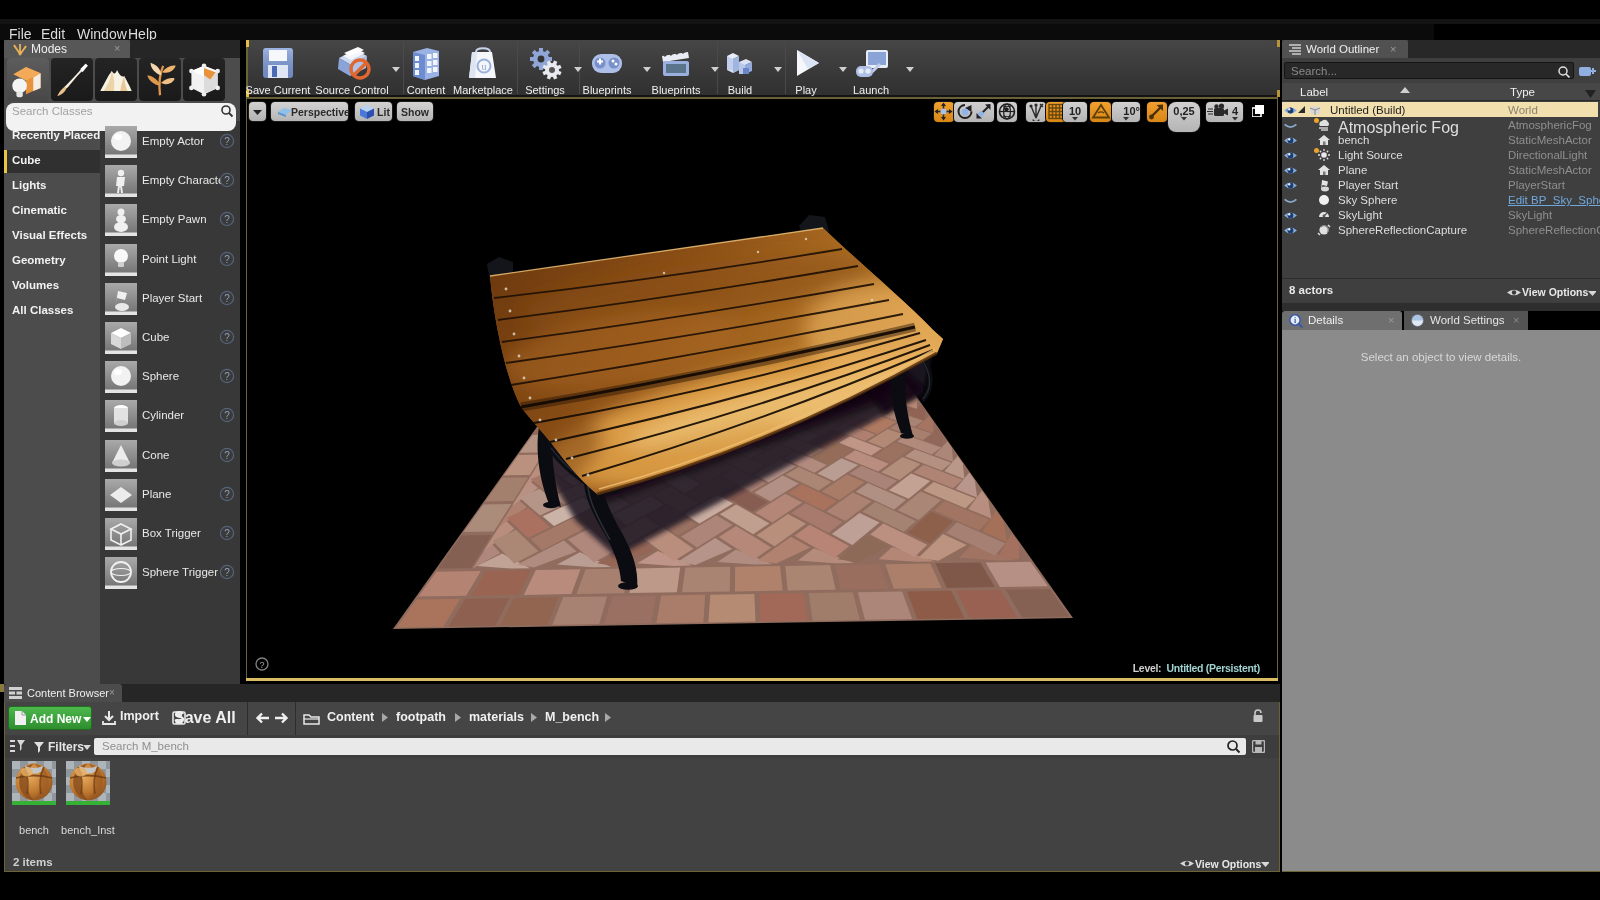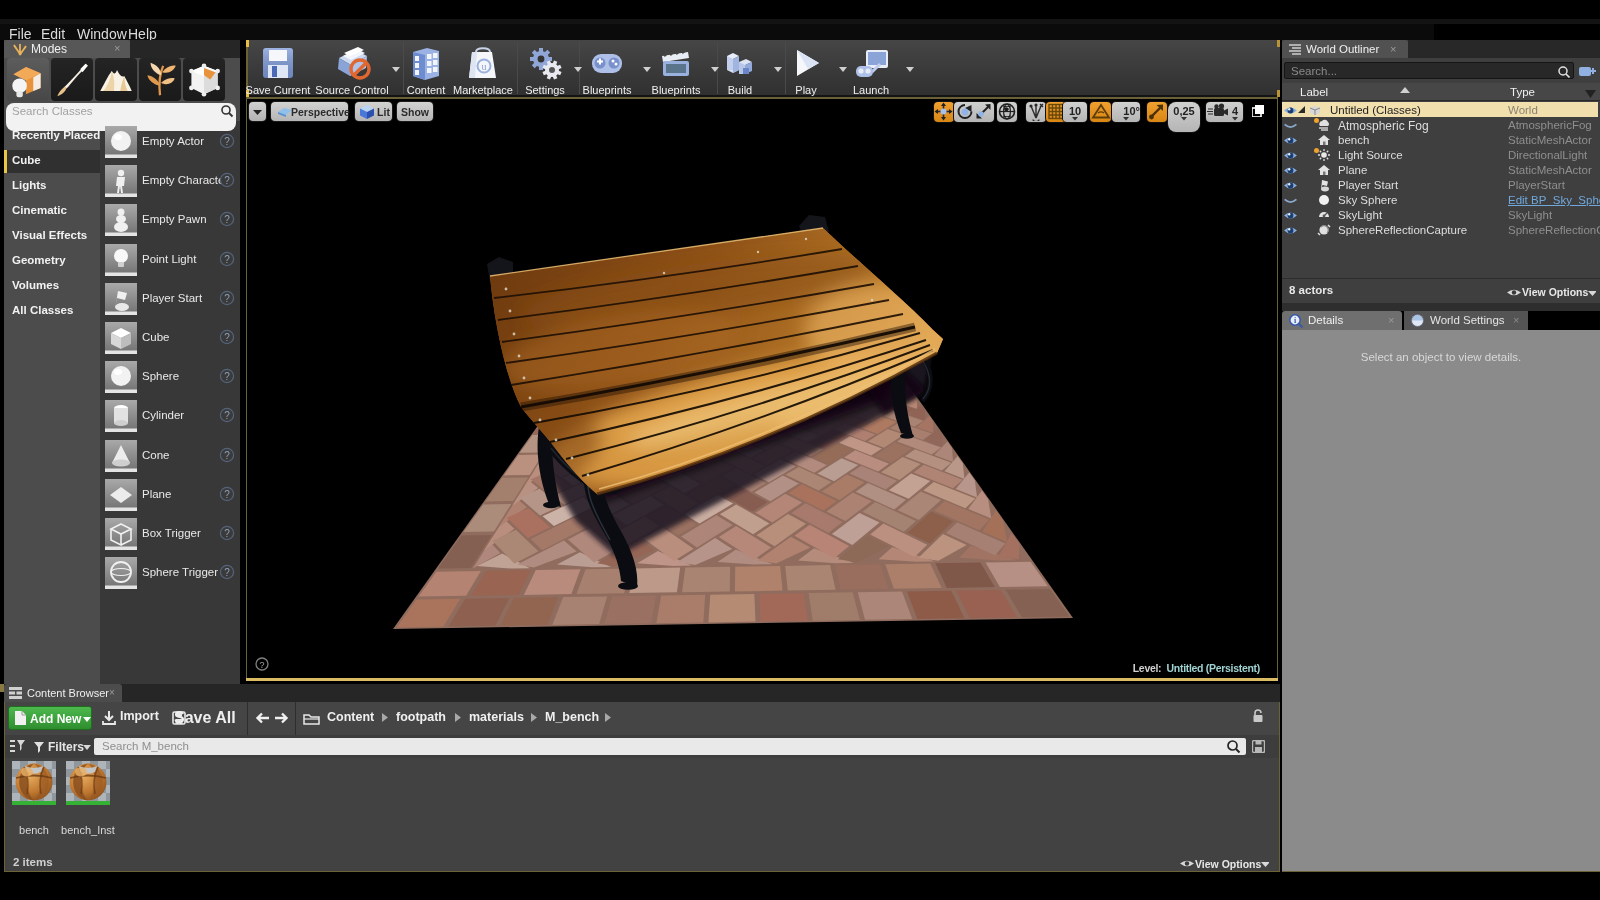--- a/index.html
+++ b/index.html
@@ -1014,31 +1014,31 @@
       <circle cx="7" cy="7" r="2.7" fill="#1c3c6e"></circle>
       <circle cx="5.8" cy="5.8" r="1.1" fill="#e8f2ff"></circle>
     </svg></div>
 <svg class="abs" width="10" height="10" style="left:1297px;top:105px">
     <path d="M8,1 L8,8 L1,8 Z" fill="#2a2a2a"></path>
   </svg>
 <svg class="abs" width="14" height="14" style="left:1308px;top:103px">
     <path d="M2,10 L7,12 L12,10 L12,5 L7,3 L2,5 Z" fill="#d8d8d8"></path>
     <path d="M2,5 L7,7 L12,5 M7,7 L7,12" stroke="#888" stroke-width="1" fill="none"></path>
   </svg>
-<span class="abs txt" style="left:1330px;top:104px;font-size:11.5px;color:#1f1f1f">Untitled (Classes)</span>
+<span class="abs txt" style="left:1330px;top:104px;font-size:11.5px;color:#1f1f1f">Untitled (Build)</span>
 <span class="abs txt" style="left:1508px;top:104px;font-size:11.5px;color:#8a8370">World</span>
 <div class="abs" style="left:1283px;top:118px"><svg width="15" height="15" viewBox="0 0 14 14">
       <path d="M1.5,6 Q7,11 12.5,6" fill="none" stroke="#8aa8cc" stroke-width="1.6"></path>
     </svg></div>
 <svg class="abs" width="14" height="14" style="left:1317px;top:118px">
     <path d="M3,8 a3,3 0 0 1 2,-5 a3.5,3.5 0 0 1 6,1 a2.5,2.5 0 0 1 0,4 Z" fill="#e0e0e0"></path>
     <path d="M2,10 h9 M4,12 h7" stroke="#cfcfcf" stroke-width="1.3"></path>
   </svg>
 <div class="abs" style="left:1314px;top:118px;width:5px;height:5px;border-radius:50%;background:#f0a22a"></div>
-<span class="abs txt" style="left:1338px;top:119px;font-size:12px;color:#dedede">Atmospheric Fog</span>
+<span class="abs txt" style="left:1338px;top:119px;font-size:16px;color:#dedede">Atmospheric Fog</span>
 <span class="abs txt" style="left:1508px;top:119px;font-size:11.5px;color:#8f8f8f">AtmosphericFog</span>
 <div class="abs" style="left:1283px;top:133px"><svg width="15" height="15" viewBox="0 0 14 14">
       <path d="M1,7 Q7,1.5 13,7 Q7,12.5 1,7 Z" fill="#88aedd"></path>
       <circle cx="7" cy="7" r="2.7" fill="#1c3c6e"></circle>
       <circle cx="5.8" cy="5.8" r="1.1" fill="#e8f2ff"></circle>
     </svg></div>
 <svg class="abs" width="14" height="14" style="left:1317px;top:133px">
     <path d="M7,2 L13,7 L11,7 L11,12 L3,12 L3,7 L1,7 Z" fill="#e2e2e2"></path>
     <rect x="6" y="8.5" width="2.5" height="3.5" fill="#777"></rect>
   </svg>

